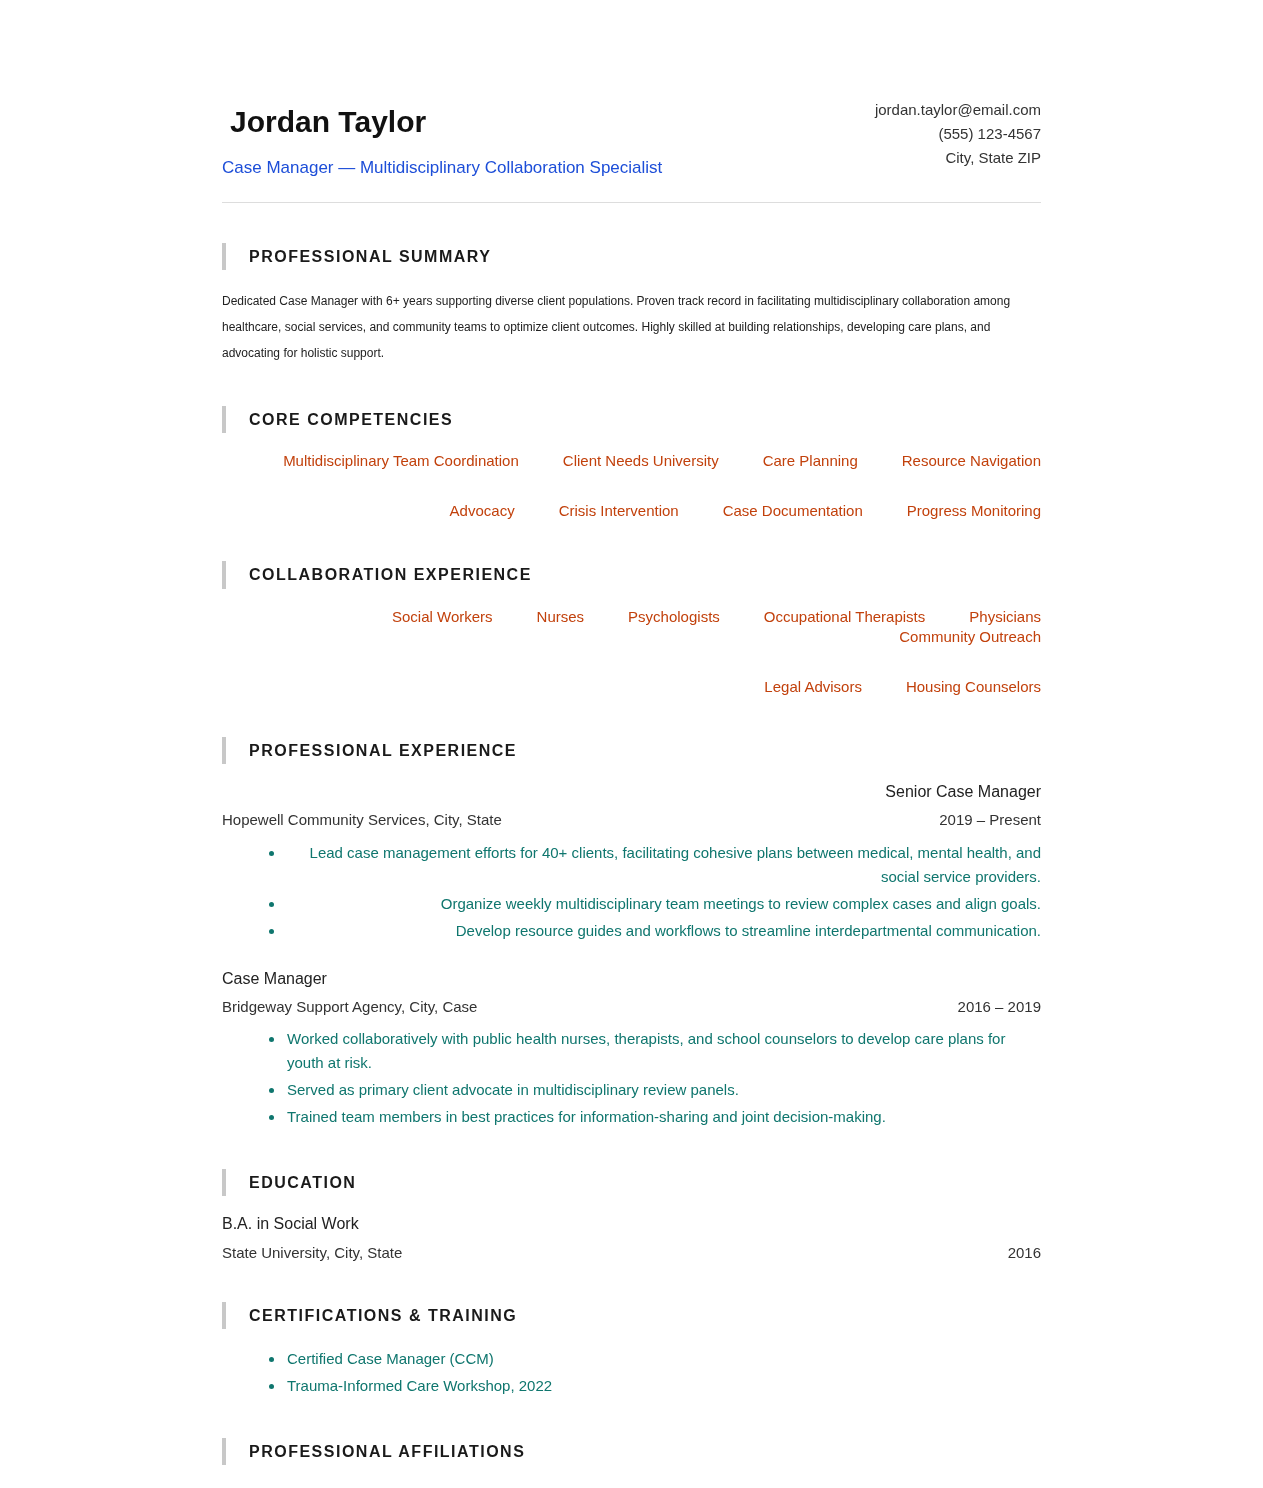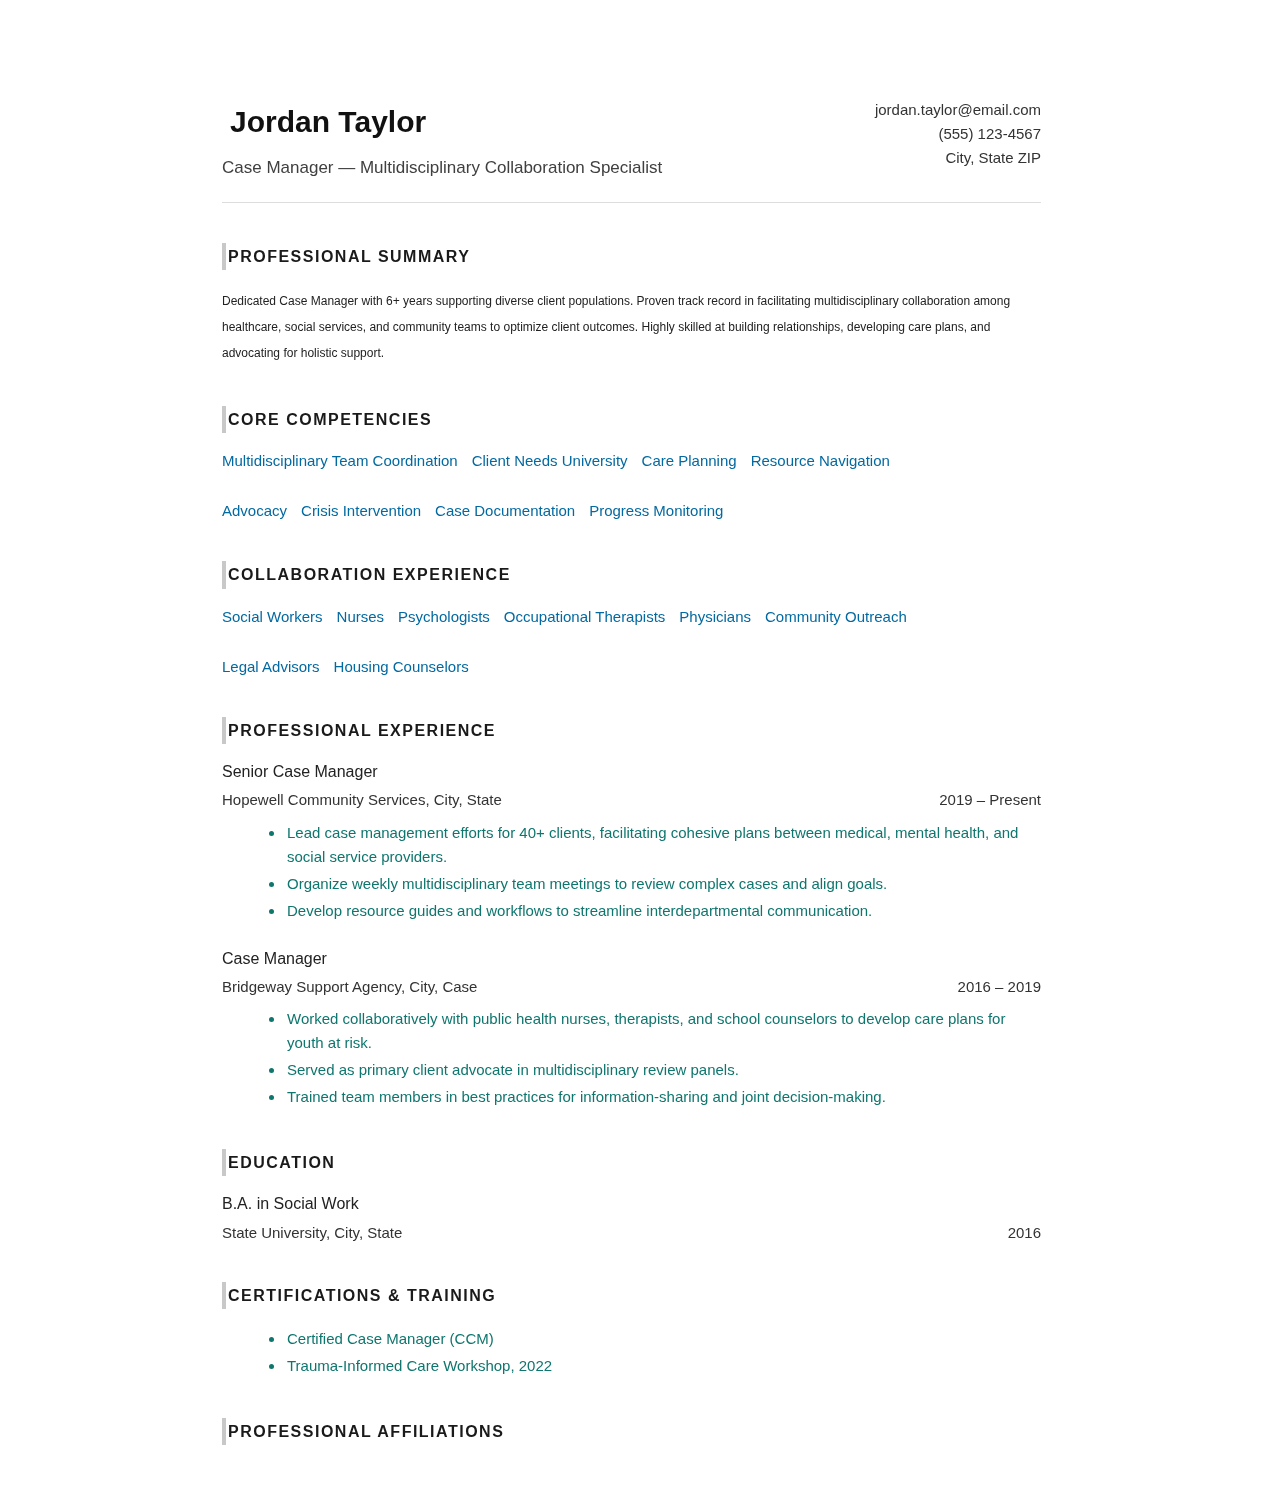--- a/index.html
+++ b/index.html
@@ -20,21 +20,21 @@
   .header { display: flex; justify-content: space-between; align-items: flex-start; }
   .person-name {
     font-size: 30px;
     font-weight: bold;
     color: #111111;
     margin: 8px;
     line-height: 1.2;
   }
   .person-title {
     font-size: 17px;
-    color: #404040;
+    color: #1d4ed8;
     margin-top: 17px;
     line-height: 1.3;
   }
   .contact {
     text-align: right;
     font-size: 15px;
     line-height: 24px;
     color: #333333;
     padding-top: 2px;
   }
@@ -45,45 +45,46 @@
   }
 
   
   .section { margin-top: 40px; }
   .sec-heading {
     font-size: 16px;
     font-weight: bold;
     letter-spacing: 1.5px;
     color: #1a1a1a;
     border-left: 4px solid #c8c8c8;
-    padding-left: 2px;
+    padding-left: 23px;
     line-height: 1.7;
     margin: 0 0 18px 0;
   }
   .summary-text {
     font-size: 12px;
     line-height: 26px;
     color: #222222;
     margin: 0;
   }
 
   
   .chip-row {
     display: flex;
     flex-wrap: wrap;
-    column-gap: 14px;
-    font-size: 15px;
-    color: #0369a1;
+    column-gap: 44px;
+    font-size: 15px;
+    color: #c2410c;
     line-height: 20px;
+    justify-content: flex-end;
   }
   .chip-row + .chip-row { margin-top: 30px; }
 
   
   .job { margin-top: 26px; }
-  .job:first-of-type { margin-top: 0; }
+  .job:first-of-type { margin-top: 0; text-align: right; }
   .job-title {
     font-size: 16px;
     color: #222222;
     margin: 0 0 9px 0;
     font-weight: normal;
     line-height: 1.2;
   }
   .meta-line {
     display: flex;
     justify-content: space-between;

